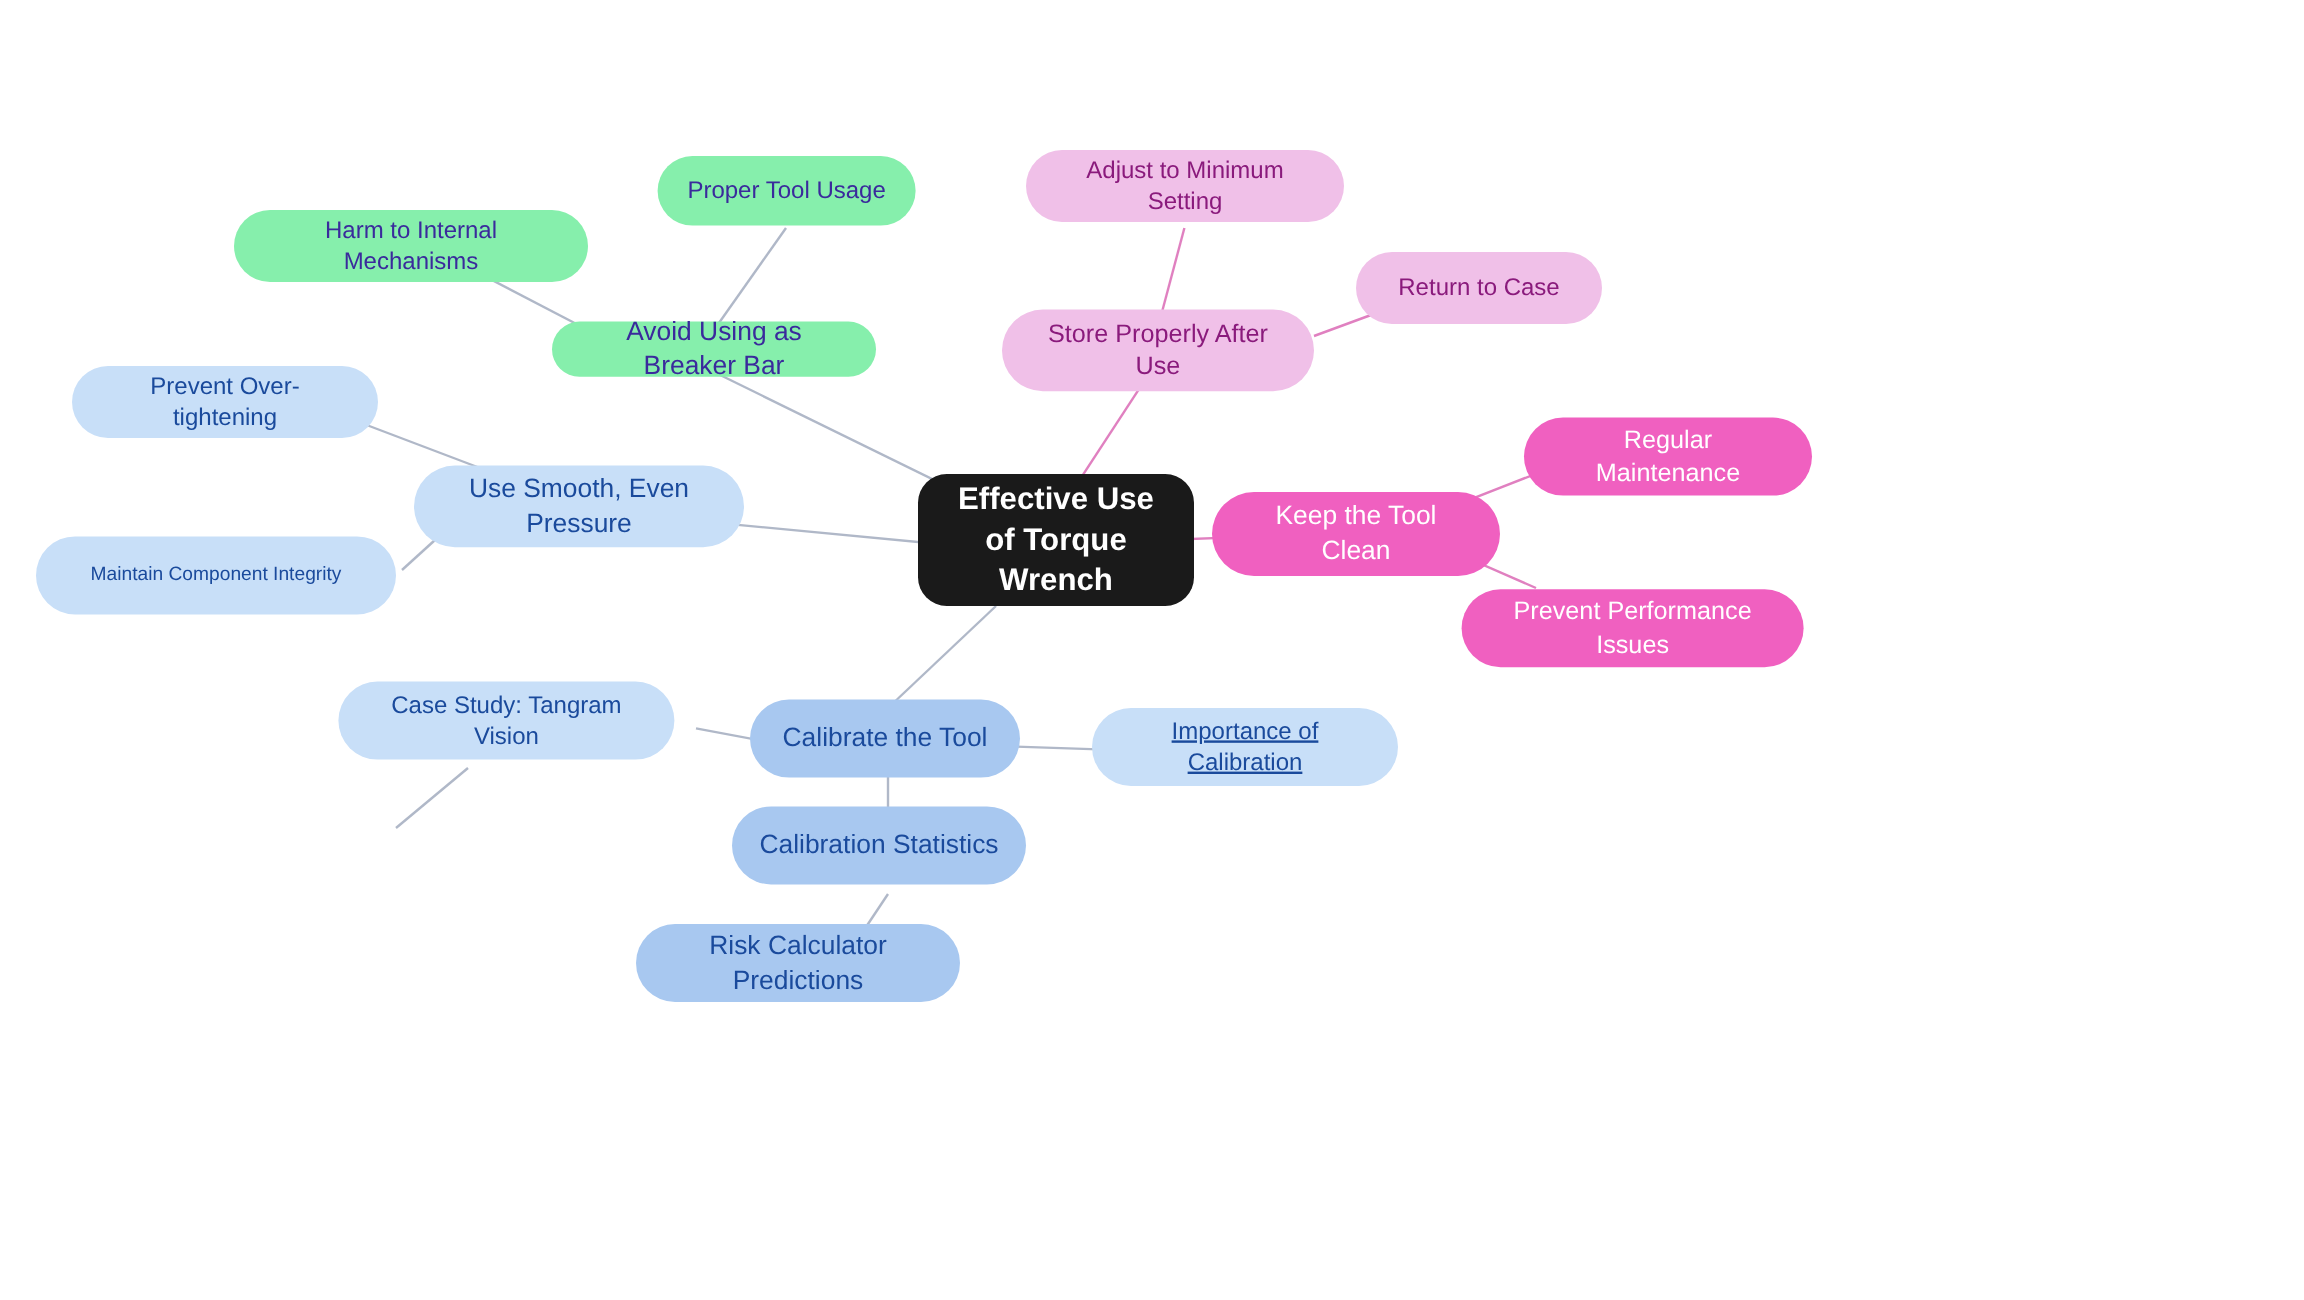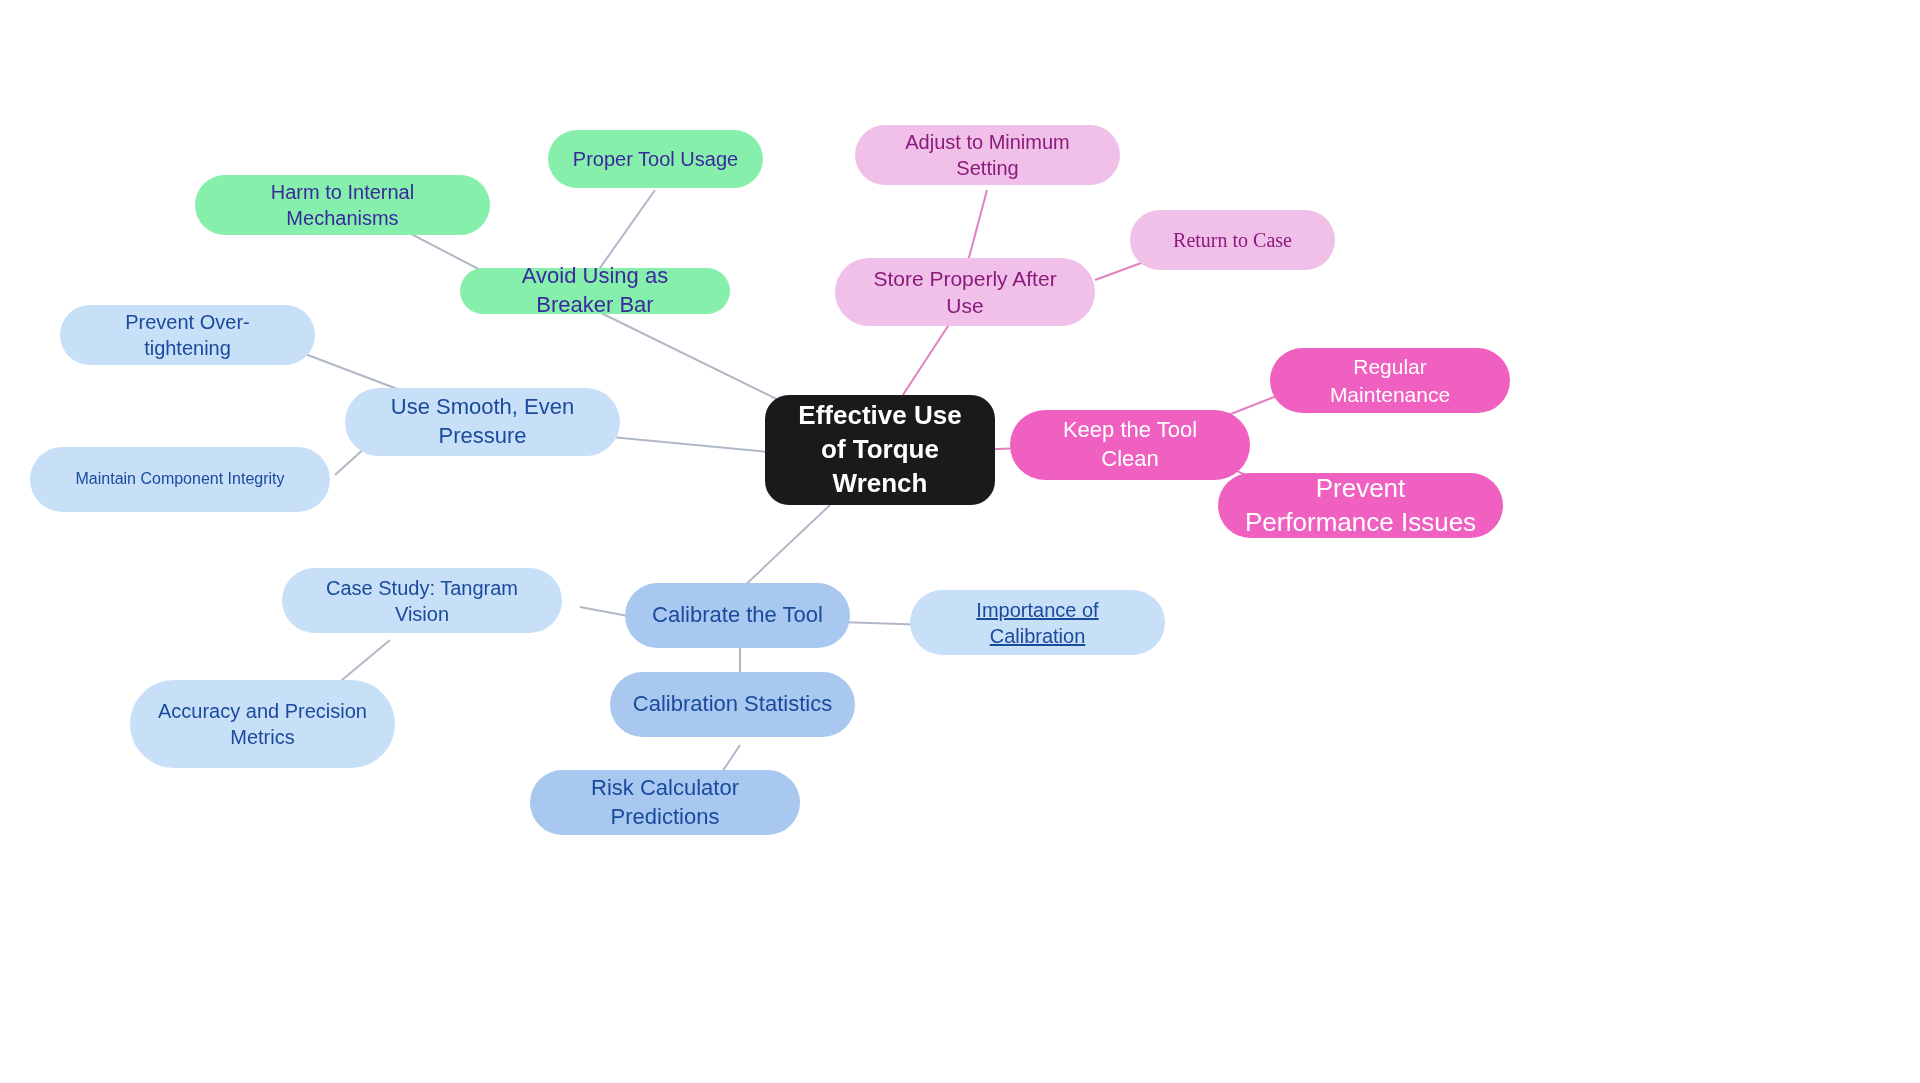--- a/index.html
+++ b/index.html
@@ -122,33 +122,32 @@
   <div class="node node-blue-light" style="left: 345px; top: 388px; width: 275px; height: 68px;">Use Smooth, Even Pressure</div>
 
   <div class="node node-blue-light" style="left: 60px; top: 305px; width: 255px; height: 60px; font-size: 20px;">Prevent Over-tightening</div>
 
   <div class="node node-blue-light" style="left: 30px; top: 447px; width: 300px; height: 65px; font-size: 16px;">Maintain Component Integrity</div>
 
   <div class="node node-blue-medium" style="left: 625px; top: 583px; width: 225px; height: 65px;">Calibrate the Tool</div>
 
   <div class="node node-blue-light" style="left: 282px; top: 568px; width: 280px; height: 65px; font-size: 20px;">Case Study: Tangram Vision</div>
 
-  <div class="node node-blue-light" style="left: 130px; top: 680px; width: 265px; height: 88px; font-size: 20px;">Accuracy and Precision<br>Metrics</div>
 
   <div class="node node-blue-medium" style="left: 610px; top: 672px; width: 245px; height: 65px;">Calibration Statistics</div>
 
   <div class="node node-blue-medium" style="left: 530px; top: 770px; width: 270px; height: 65px;">Risk Calculator Predictions</div>
 
   <div class="node node-blue-light" style="left: 910px; top: 590px; width: 255px; height: 65px; font-size: 20px; text-decoration: underline;">Importance of Calibration</div>
 
   <div class="node node-pink-light" style="left: 835px; top: 258px; width: 260px; height: 68px; font-size: 21px;">Store Properly After Use</div>
 
   <div class="node node-pink-light" style="left: 855px; top: 125px; width: 265px; height: 60px; font-size: 20px;">Adjust to Minimum Setting</div>
 
-  <div class="node node-pink-light" style="left: 1130px; top: 210px; width: 205px; height: 60px; font-size: 20px; font-family: Liberation Serif, serif;">Return to Case</div>
+  <div class="node node-pink-light" style="left: 1130px; top: 210px; width: 205px; height: 60px; font-size: 20px;">Return to Case</div>
 
   <div class="node node-pink-bright" style="left: 1010px; top: 410px; width: 240px; height: 70px; font-size: 22px;">Keep the Tool Clean</div>
 
   <div class="node node-pink-bright" style="left: 1270px; top: 348px; width: 240px; height: 65px; font-size: 21px;">Regular Maintenance</div>
 
-  <div class="node node-pink-bright" style="left: 1218px; top: 473px; width: 285px; height: 65px; font-size: 26px;">Prevent Performance Issues</div>
+  <div class="node node-pink-bright" style="left: 1218px; top: 491px; width: 285px; height: 65px; font-size: 21px;">Prevent Performance Issues</div>
 
 </div>
 
 </body></html>

